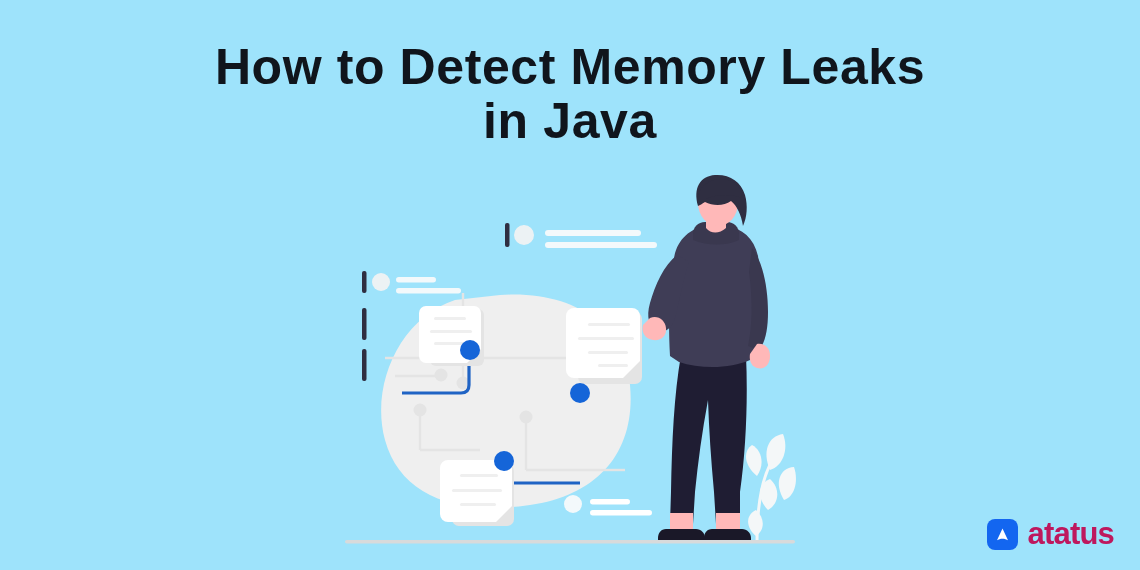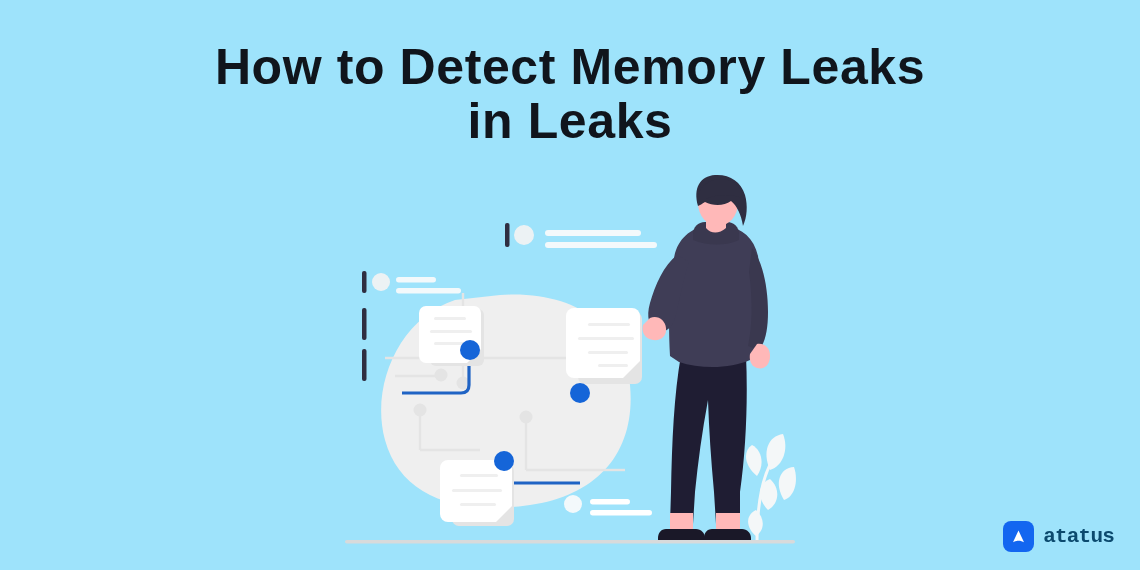--- a/index.html
+++ b/index.html
@@ -53,35 +53,35 @@
   }
   #logo .logo-mark {
     width: 31px; height: 31px;
     border-radius: 8px;
     background: #1366f0;
     display: flex;
     align-items: center;
     justify-content: center;
   }
   #logo .logo-word {
-    font-family: Liberation Mono, monospace;
-    font-size: 21px;
+    font-family: Liberation Sans, sans-serif;
+    font-size: 31px;
     font-weight: 700;
     letter-spacing: -0.8px;
-    color: #0c4a6e;
+    color: #be185d;
   }
 </style>
 </head>
 <body>
 
 <div id="banner">
 
   <div id="title-block">
     <span class="title-line">How to Detect Memory Leaks</span>
-    <span class="title-line">in Leaks</span>
+    <span class="title-line">in Java</span>
   </div>
 
   <div id="illustration">
     <svg width="1140" height="570" viewBox="0 0 1140 570" xmlns="http://www.w3.org/2000/svg">
 
       <defs>
         <clipPath id="clipBlob">
           <path d="M500 295
                    C 580 290, 625 330, 630 385
                    C 636 450, 600 495, 530 505

